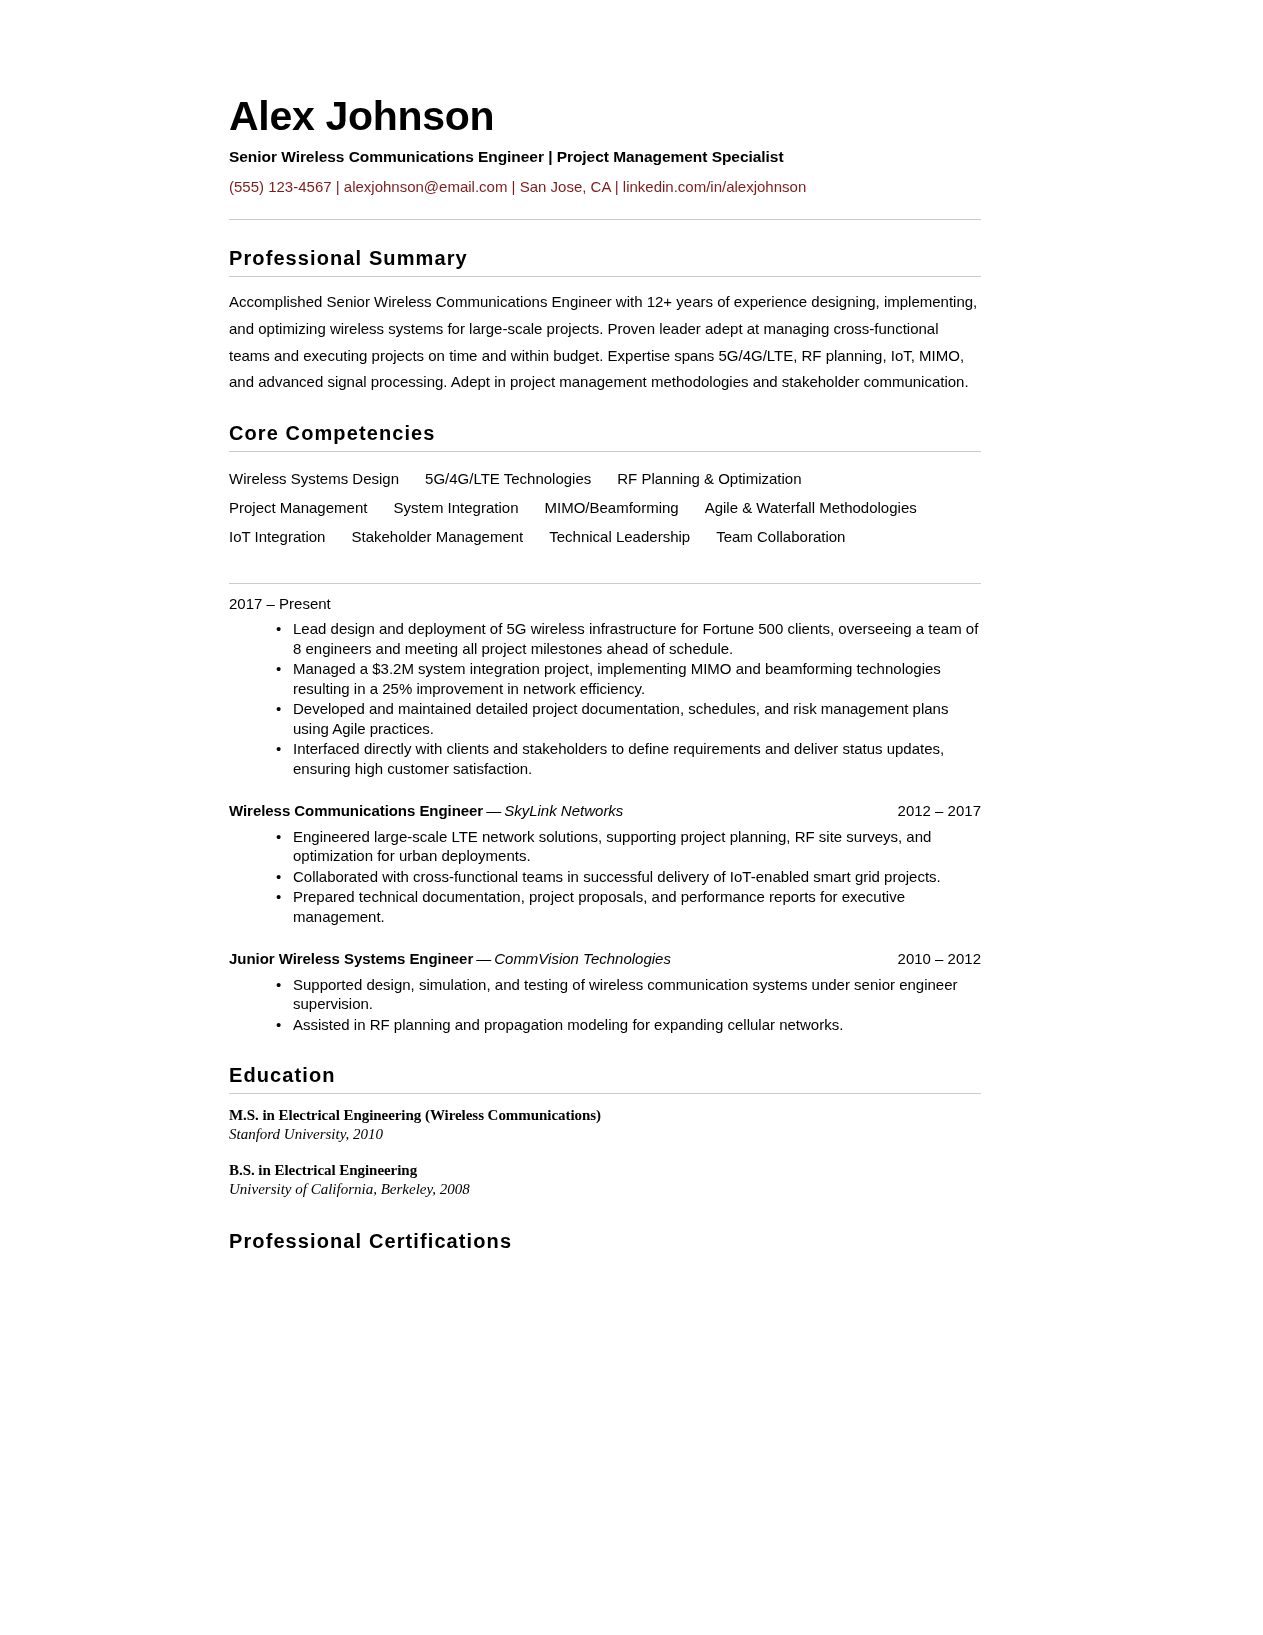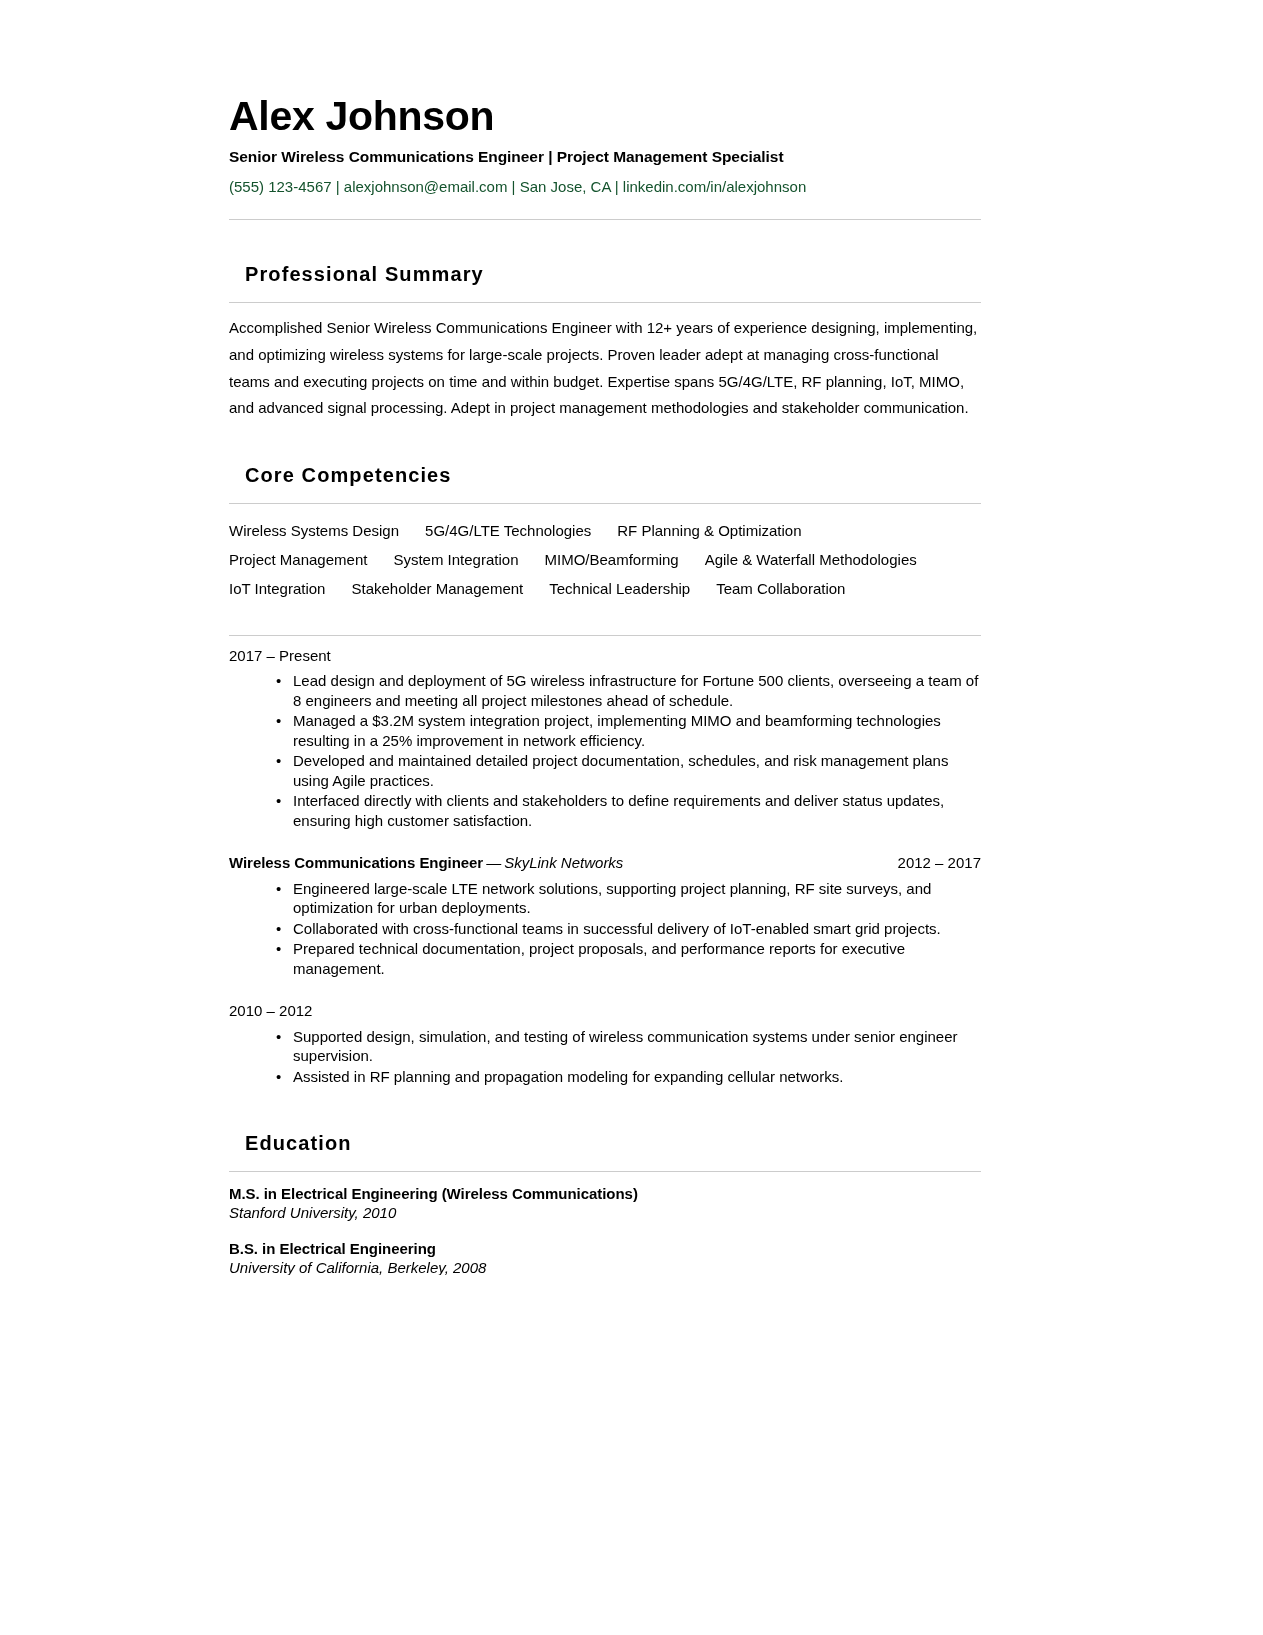--- a/index.html
+++ b/index.html
@@ -49,39 +49,39 @@
     line-height: 1.2;
     margin: 0;
     padding-top: 11px;
     letter-spacing: -0.05px;
   }
   .contact {
     font-size: 15px;
     line-height: 1.25;
     margin: 0;
     padding-top: 11px;
-    color: #14532d;
+    color: #7f1d1d;
   }
   .header-rule {
     border: 0;
     border-top: 1px solid #cccccc;
     margin: 0;
     margin-top: 23px;
   }
 
   
   .section {
     margin: 0;
   }
   .section-title {
     font-size: 20px;
     font-weight: bold;
     letter-spacing: 1.1px;
     line-height: 1.2;
-    margin: 16px;
+    margin: 0;
     color: #000;
   }
   .section-rule {
     border: 0;
     border-top: 1px solid #cccccc;
     margin: 6px 0 0 0;
   }
 
   .sec-summary { padding-top: 26px; }
   .sec-competencies { padding-top: 25px; }
@@ -161,21 +161,21 @@
   ul.bullets li::before {
     content: "\2022";
     position: absolute;
     left: 47px;
     top: 0;
     font-size: 15px;
     line-height: 19.5px;
   }
 
   
-  .edu-list { padding-top: 12px; }
+  .edu-list { padding-top: 12px; font-family: Liberation Serif, serif; }
   .edu-item + .edu-item { margin-top: 17px; }
   .edu-degree {
     font-size: 15px;
     font-weight: bold;
     line-height: 19px;
     letter-spacing: -0.05px;
   }
   .edu-school {
     font-size: 15px;
     font-style: italic;
@@ -235,20 +235,23 @@
           </div>
           <ul class="bullets">
             <li>Engineered large-scale LTE network solutions, supporting project planning, RF site surveys, and optimization for urban deployments.</li>
             <li>Collaborated with cross-functional teams in successful delivery of IoT-enabled smart grid projects.</li>
             <li>Prepared technical documentation, project proposals, and performance reports for executive management.</li>
           </ul>
         </div>
 
         <div class="job">
           <div class="job-head">
+            <div class="job-headline-left">
+              <span class="job-title">Junior Wireless Systems Engineer</span><span class="job-dash">—</span><span class="job-company">CommVision Technologies</span>
+            </div>
             <div class="job-dates">2010 – 2012</div>
           </div>
           <ul class="bullets">
             <li>Supported design, simulation, and testing of wireless communication systems under senior engineer supervision.</li>
             <li>Assisted in RF planning and propagation modeling for expanding cellular networks.</li>
           </ul>
         </div>
 
       </div>
     </div>

